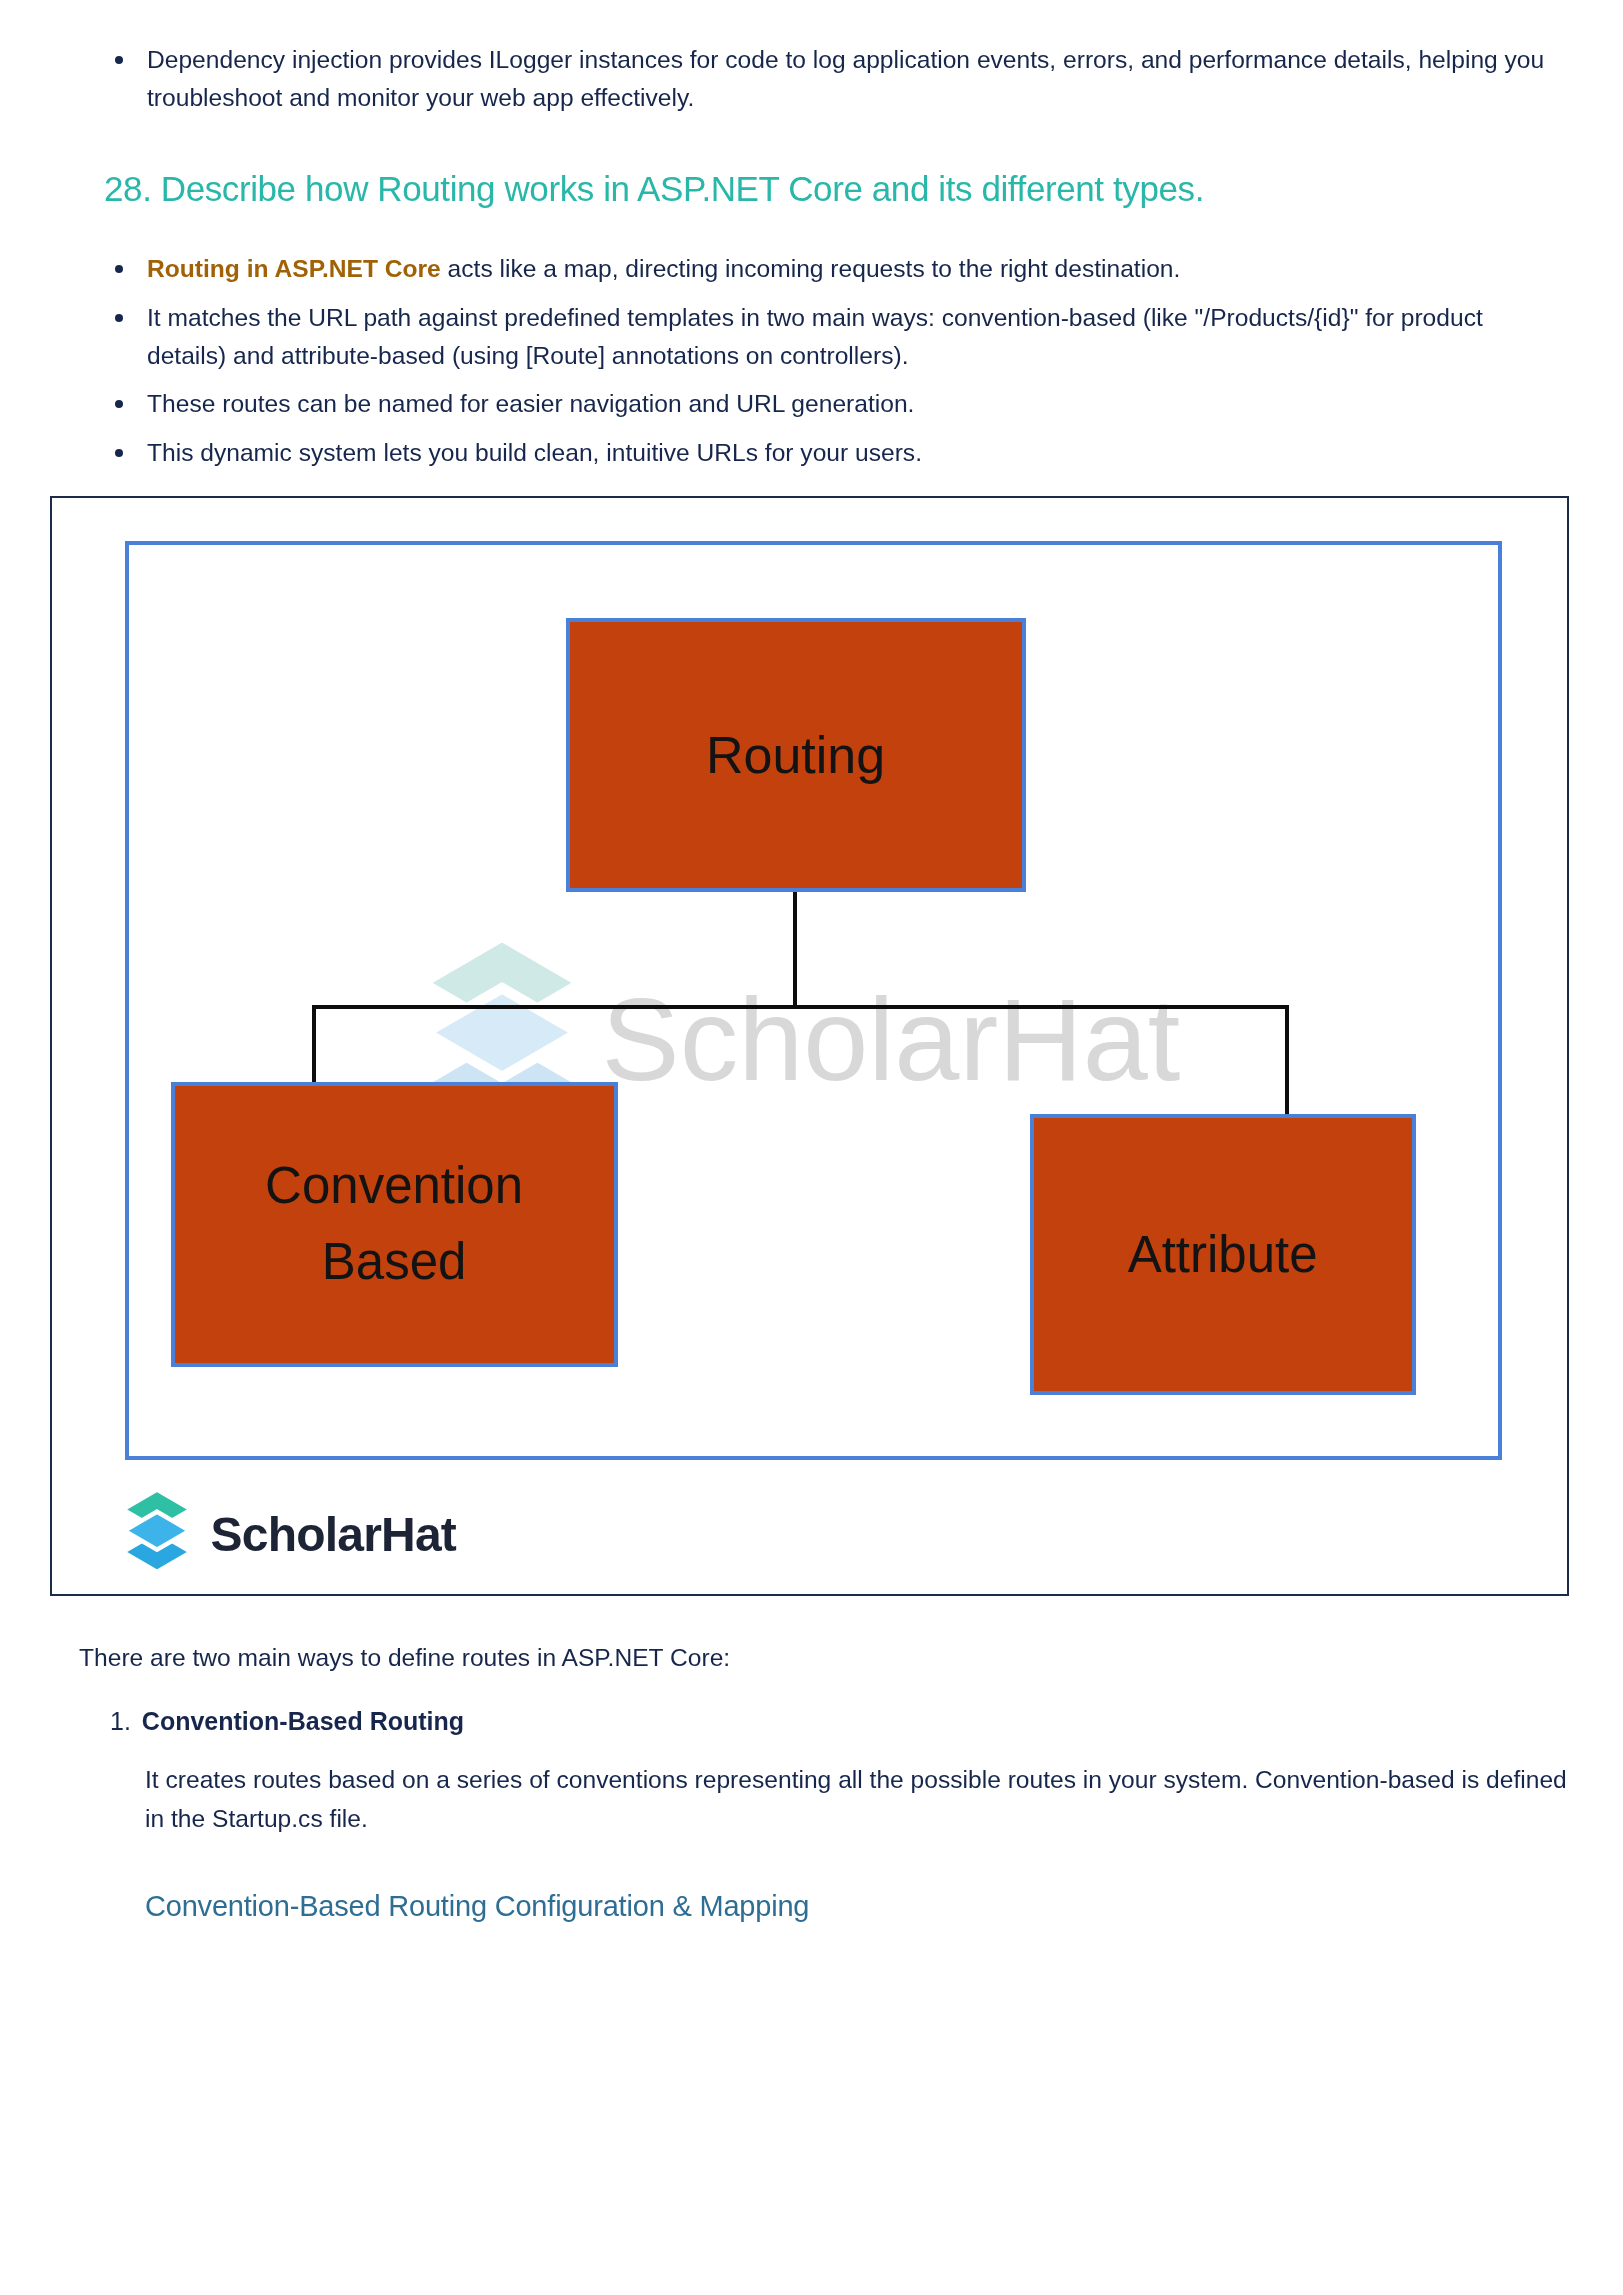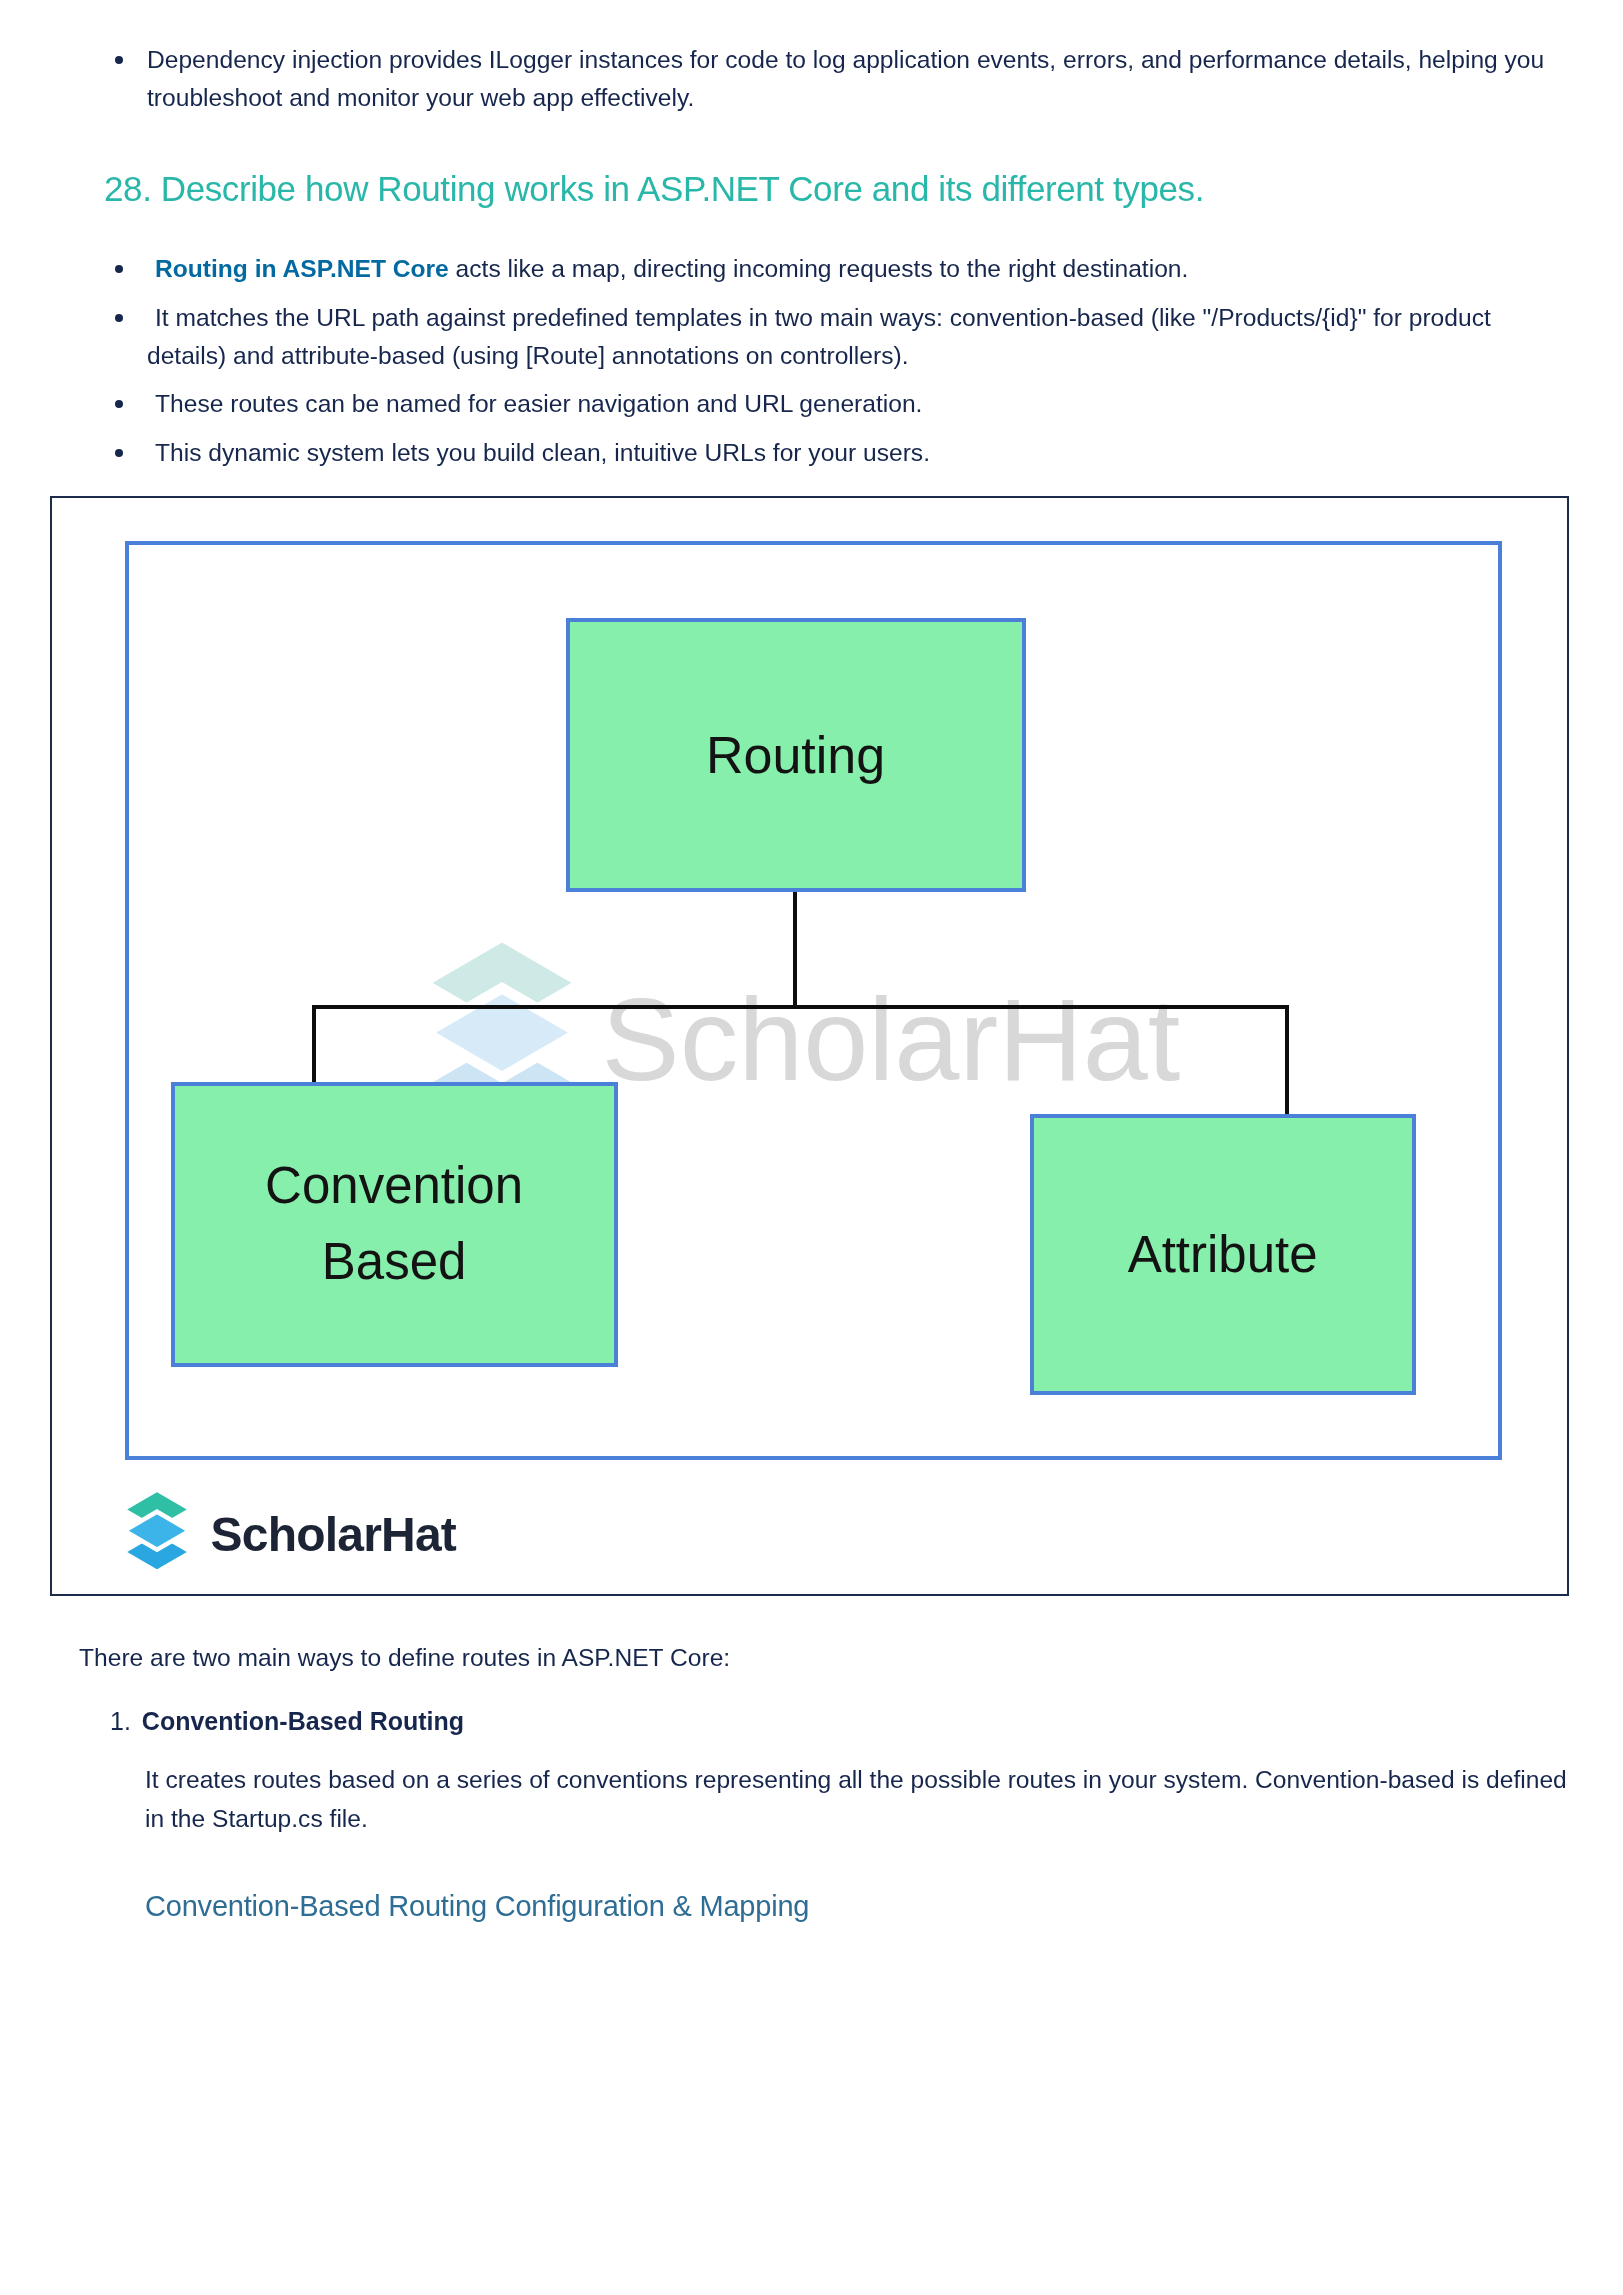--- a/index.html
+++ b/index.html
@@ -10,21 +10,21 @@
   }
   .content{padding:41px 56px 0 48px;}
 
   
   ul.bullets{list-style:none;margin:0;padding:0 0 0 99px;max-width:1451px;}
   ul.bullets li{position:relative;font-size:24.6px;line-height:1.55;margin-bottom:10.3px;}
   ul.bullets li::before{
     content:"";position:absolute;left:-32px;top:15px;width:8px;height:8px;
     border-radius:50%;background:#16264c;
   }
-  .link-bold{color:#0369a1;font-weight:700;margin-left:8px;}
+  .link-bold{color:#a16207;font-weight:700;}
 
   h2.question{
     color:#29b7a9;font-size:35px;font-weight:400;letter-spacing:-0.4px;
     margin:52px 0 41px 56px;
   }
 
   
   .card{
     position:relative;margin:24px 0 0 1.6px;width:1519px;height:1100px;
     border:2.4px solid #1c2b4a;background:#ffffff;box-sizing:border-box;
@@ -34,21 +34,21 @@
     border:4px solid #4a80d8;box-sizing:border-box;
   }
   .watermark{
     position:absolute;left:361px;top:440px;display:flex;align-items:center;
     gap:11px;z-index:1;pointer-events:none;
   }
   .watermark .wm-text{
     font-size:117px;font-weight:500;color:#d8d8d8;letter-spacing:0;
   }
   .node{
-    position:absolute;background:#86efac;border:4px solid #4a80d8;
+    position:absolute;background:#c2410c;border:4px solid #4a80d8;
     box-sizing:border-box;display:flex;align-items:center;justify-content:center;
     text-align:center;color:#131313;z-index:2;
   }
   .node-routing{left:514px;top:120px;width:460px;height:274px;font-size:52px;}
   .node-convention{left:119px;top:584px;width:447px;height:285px;font-size:51px;line-height:1.5;padding:0 55px;}
   .node-attribute{left:978px;top:616px;width:386px;height:281px;font-size:51px;}
   .line{position:absolute;background:#0d0d0d;z-index:1;}
   .line-v-root{left:741px;top:394px;width:4px;height:117px;}
   .line-h{left:260px;top:507px;width:977px;height:4.8px;}
   .line-v-left{left:260px;top:510px;width:4px;height:105px;}

